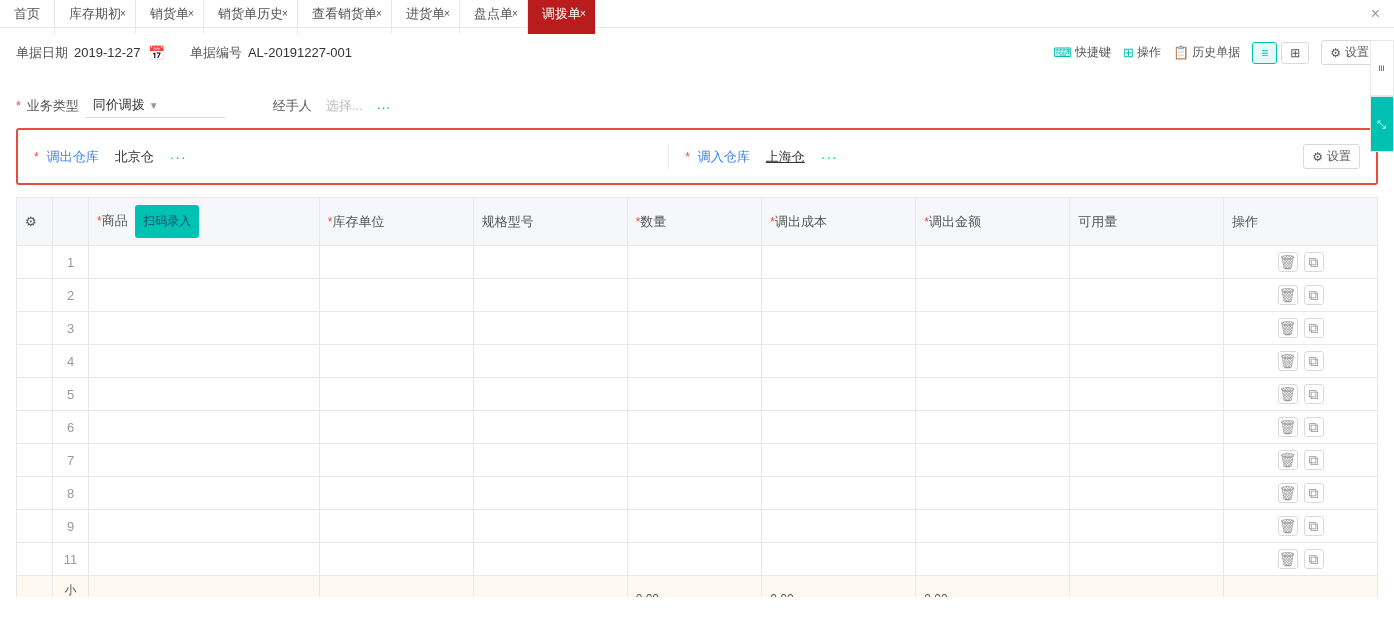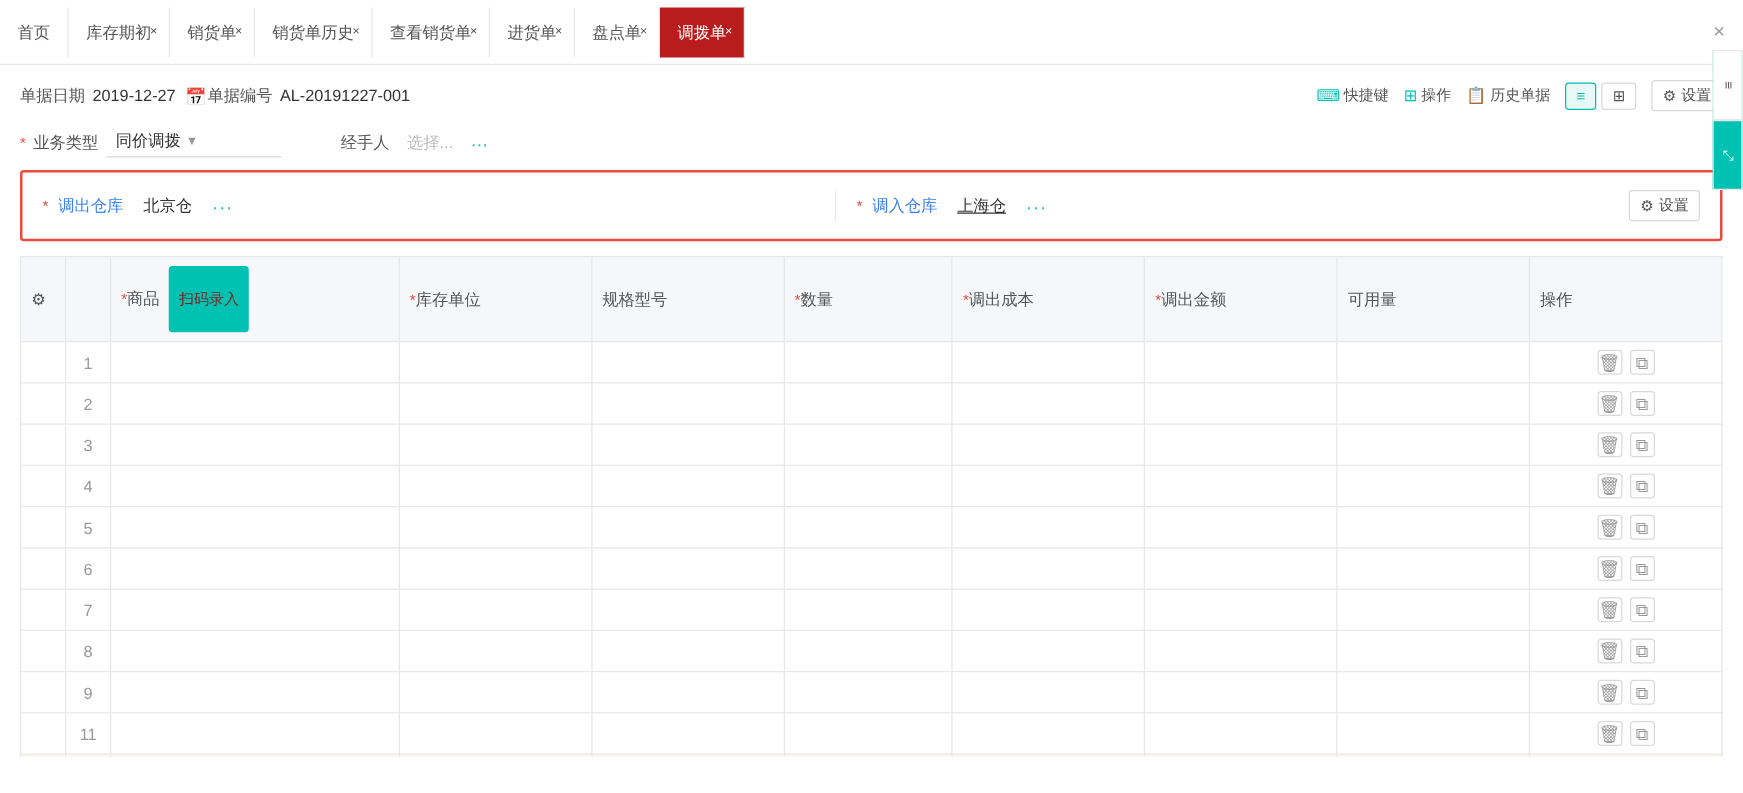--- a/index.html
+++ b/index.html
@@ -1,21 +1,21 @@
 <!DOCTYPE html>
 <html><head>
   <meta charset="utf-8">
   <style>
     * { box-sizing: border-box; margin: 0; padding: 0; }
     body { font-family: 'Microsoft YaHei', 'PingFang SC', Arial, sans-serif; font-size: 13px; background: #fff; color: #333; overflow: hidden; }
 
     
     .tab-bar {
       display: flex; align-items: center; border-bottom: 1px solid #e8e8e8;
-      background: #fff; height: 52px; padding: 0 0 0 0;
+      background: #fff; height: 28px; padding: 0 0 0 0;
     }
     .tab-item {
       display: flex; align-items: center; padding: 0 14px; height: 40px;
       border-right: 1px solid #e8e8e8; cursor: pointer; font-size: 13px; color: #555;
       white-space: nowrap; position: relative;
     }
     .tab-item.active {
       background: #b91c1c; color: #fff; font-weight: 400;
     }
     .tab-close-btn {
@@ -25,21 +25,21 @@
     }
     .window-close {
       margin-left: auto; padding: 0 14px; cursor: pointer; font-size: 16px; color: #999;
     }
 
     
     .main-content { padding: 12px 16px; }
 
     
     .form-header {
-      display: flex; align-items: center; margin-bottom: 12px; 
+      display: flex; align-items: center; margin-bottom: 28px; gap: 24px;
     }
     .form-field {
       display: flex; align-items: center; gap: 6px; font-size: 13px;
     }
     .form-field label { color: #555; white-space: nowrap; }
     .date-icon {
       color: #00c2b2; cursor: pointer; margin-left: 2px; font-size: 14px;
     }
     .toolbar-right {
       margin-left: auto; display: flex; align-items: center; gap: 12px; font-size: 12px; color: #555;
@@ -104,22 +104,22 @@
     .data-table th .req { color: #e74c3c; font-size: 12px; }
     .data-table td {
       border: 1px solid #e8e8e8; padding: 6px 8px; height: 32px;
       color: #333; vertical-align: middle;
     }
     .data-table td.row-num { color: #999; text-align: center; width: 36px; }
     .data-table tr.subtotal td {
       background: #fef9f0; color: #555; font-size: 12px;
     }
     .scan-btn {
-      background: #00c2b2; color: #7f1d1d; border: none; border-radius: 3px;
-      padding: 18px 8px; font-size: 12px; cursor: pointer; margin-left: 4px;
+      background: #00c2b2; color: #0c4a6e; border: none; border-radius: 3px;
+      padding: 8px 8px; font-size: 12px; cursor: pointer; margin-left: 4px;
     }
     .action-icons { display: flex; align-items: center; gap: 6px; justify-content: center; }
     .action-icon {
       width: 20px; height: 20px; display: flex; align-items: center; justify-content: center;
       cursor: pointer; color: #999; font-size: 14px; border: 1px solid #d9d9d9; border-radius: 3px;
     }
 
     
     .right-panel {
       position: fixed; right: 0; top: 40px; display: flex; flex-direction: column; gap: 0;

